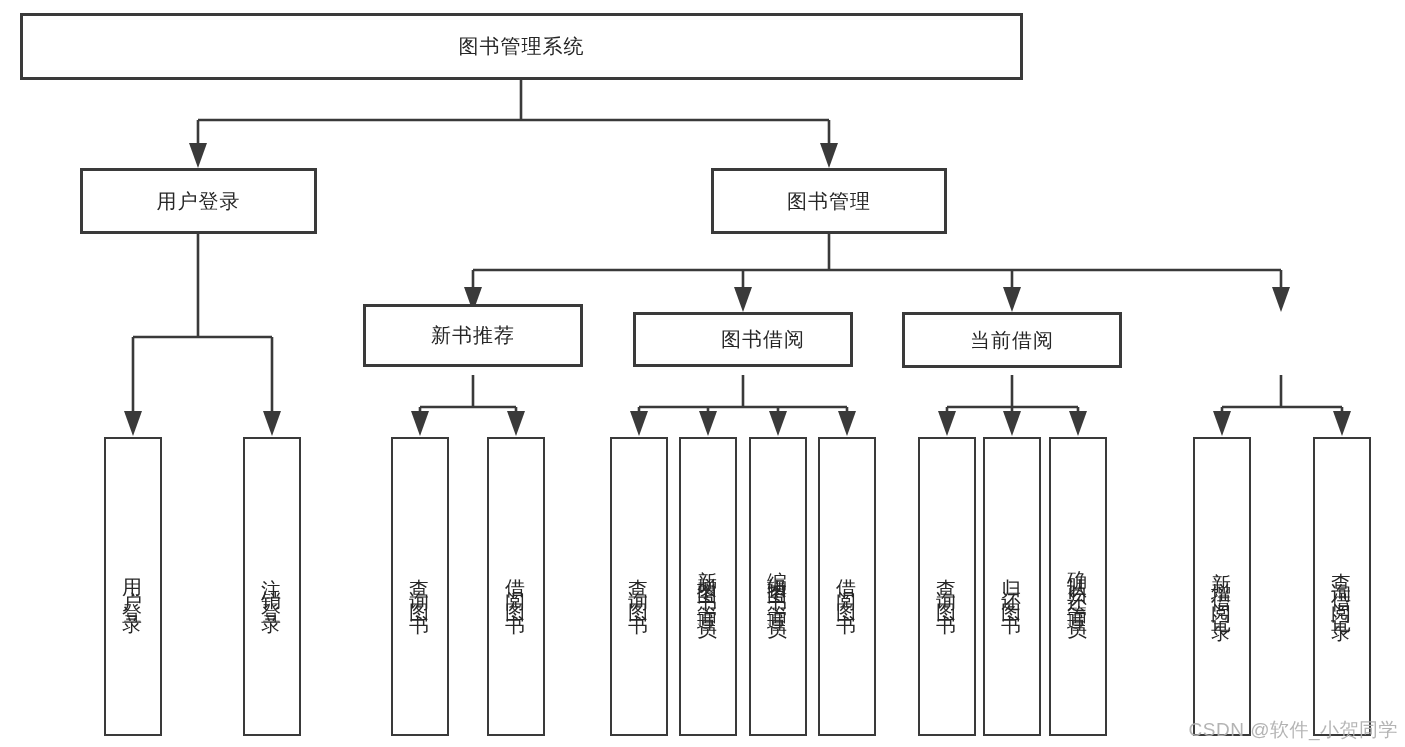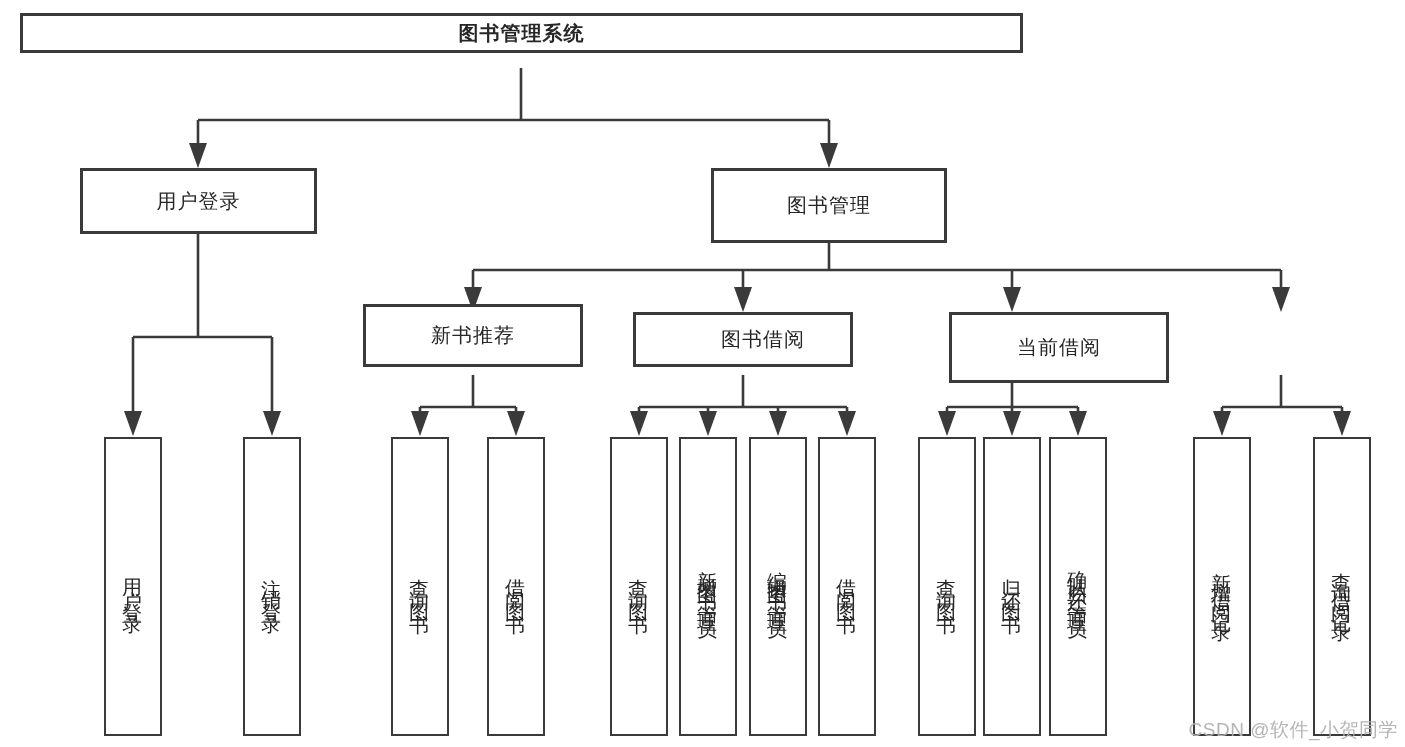--- a/index.html
+++ b/index.html
@@ -113,28 +113,28 @@
       <polygon points="1069,411 1087,411 1078,436"></polygon>
     </g>
 
     <g>
       <path d="M1281,375 V407 M1222,407 H1342 M1222,407 V414 M1342,407 V414"></path>
       <polygon points="1213,411 1231,411 1222,436"></polygon>
       <polygon points="1333,411 1351,411 1342,436"></polygon>
     </g>
   </svg>
 
-  <div class="node" style="left:20px; top:13px; width:1003px; height:40px;font-weight:bold;">图书管理系统</div>
+  <div class="node" style="left:20px; top:13px; width:1003px; height:67px;">图书管理系统</div>
 
   <div class="node" style="left:80px; top:168px; width:237px; height:66px;">用户登录</div>
-  <div class="node" style="left:711px; top:168px; width:236px; height:75px;">图书管理</div>
+  <div class="node" style="left:711px; top:168px; width:236px; height:66px;">图书管理</div>
 
   <div class="node" style="left:363px; top:304px; width:220px; height:63px;">新书推荐</div>
   <div class="node" style="left:633px; top:312px; width:220px; height:55px;padding-left:40px;">图书借阅</div>
-  <div class="node" style="left:902px; top:312px; width:220px; height:71px;margin-left:47px;">当前借阅</div>
+  <div class="node" style="left:902px; top:312px; width:220px; height:56px;">当前借阅</div>
 
   <div class="node leaf sp-wide" style="left:104px; top:437px; width:58px; height:299px;">用户登录</div>
   <div class="node leaf sp-wide" style="left:243px; top:437px; width:58px; height:299px;">注销登录</div>
 
   <div class="node leaf sp-wide" style="left:391px; top:437px; width:58px; height:299px;">查询图书</div>
   <div class="node leaf sp-wide" style="left:487px; top:437px; width:58px; height:299px;">借阅图书</div>
 
   <div class="node leaf sp-wide" style="left:610px; top:437px; width:58px; height:299px;">查询图书</div>
   <div class="node leaf sp-tight" style="left:679px; top:437px; width:58px; height:299px;">新增图书（管理员）</div>
   <div class="node leaf sp-tight" style="left:749px; top:437px; width:58px; height:299px;">编辑图书（管理员）</div>

